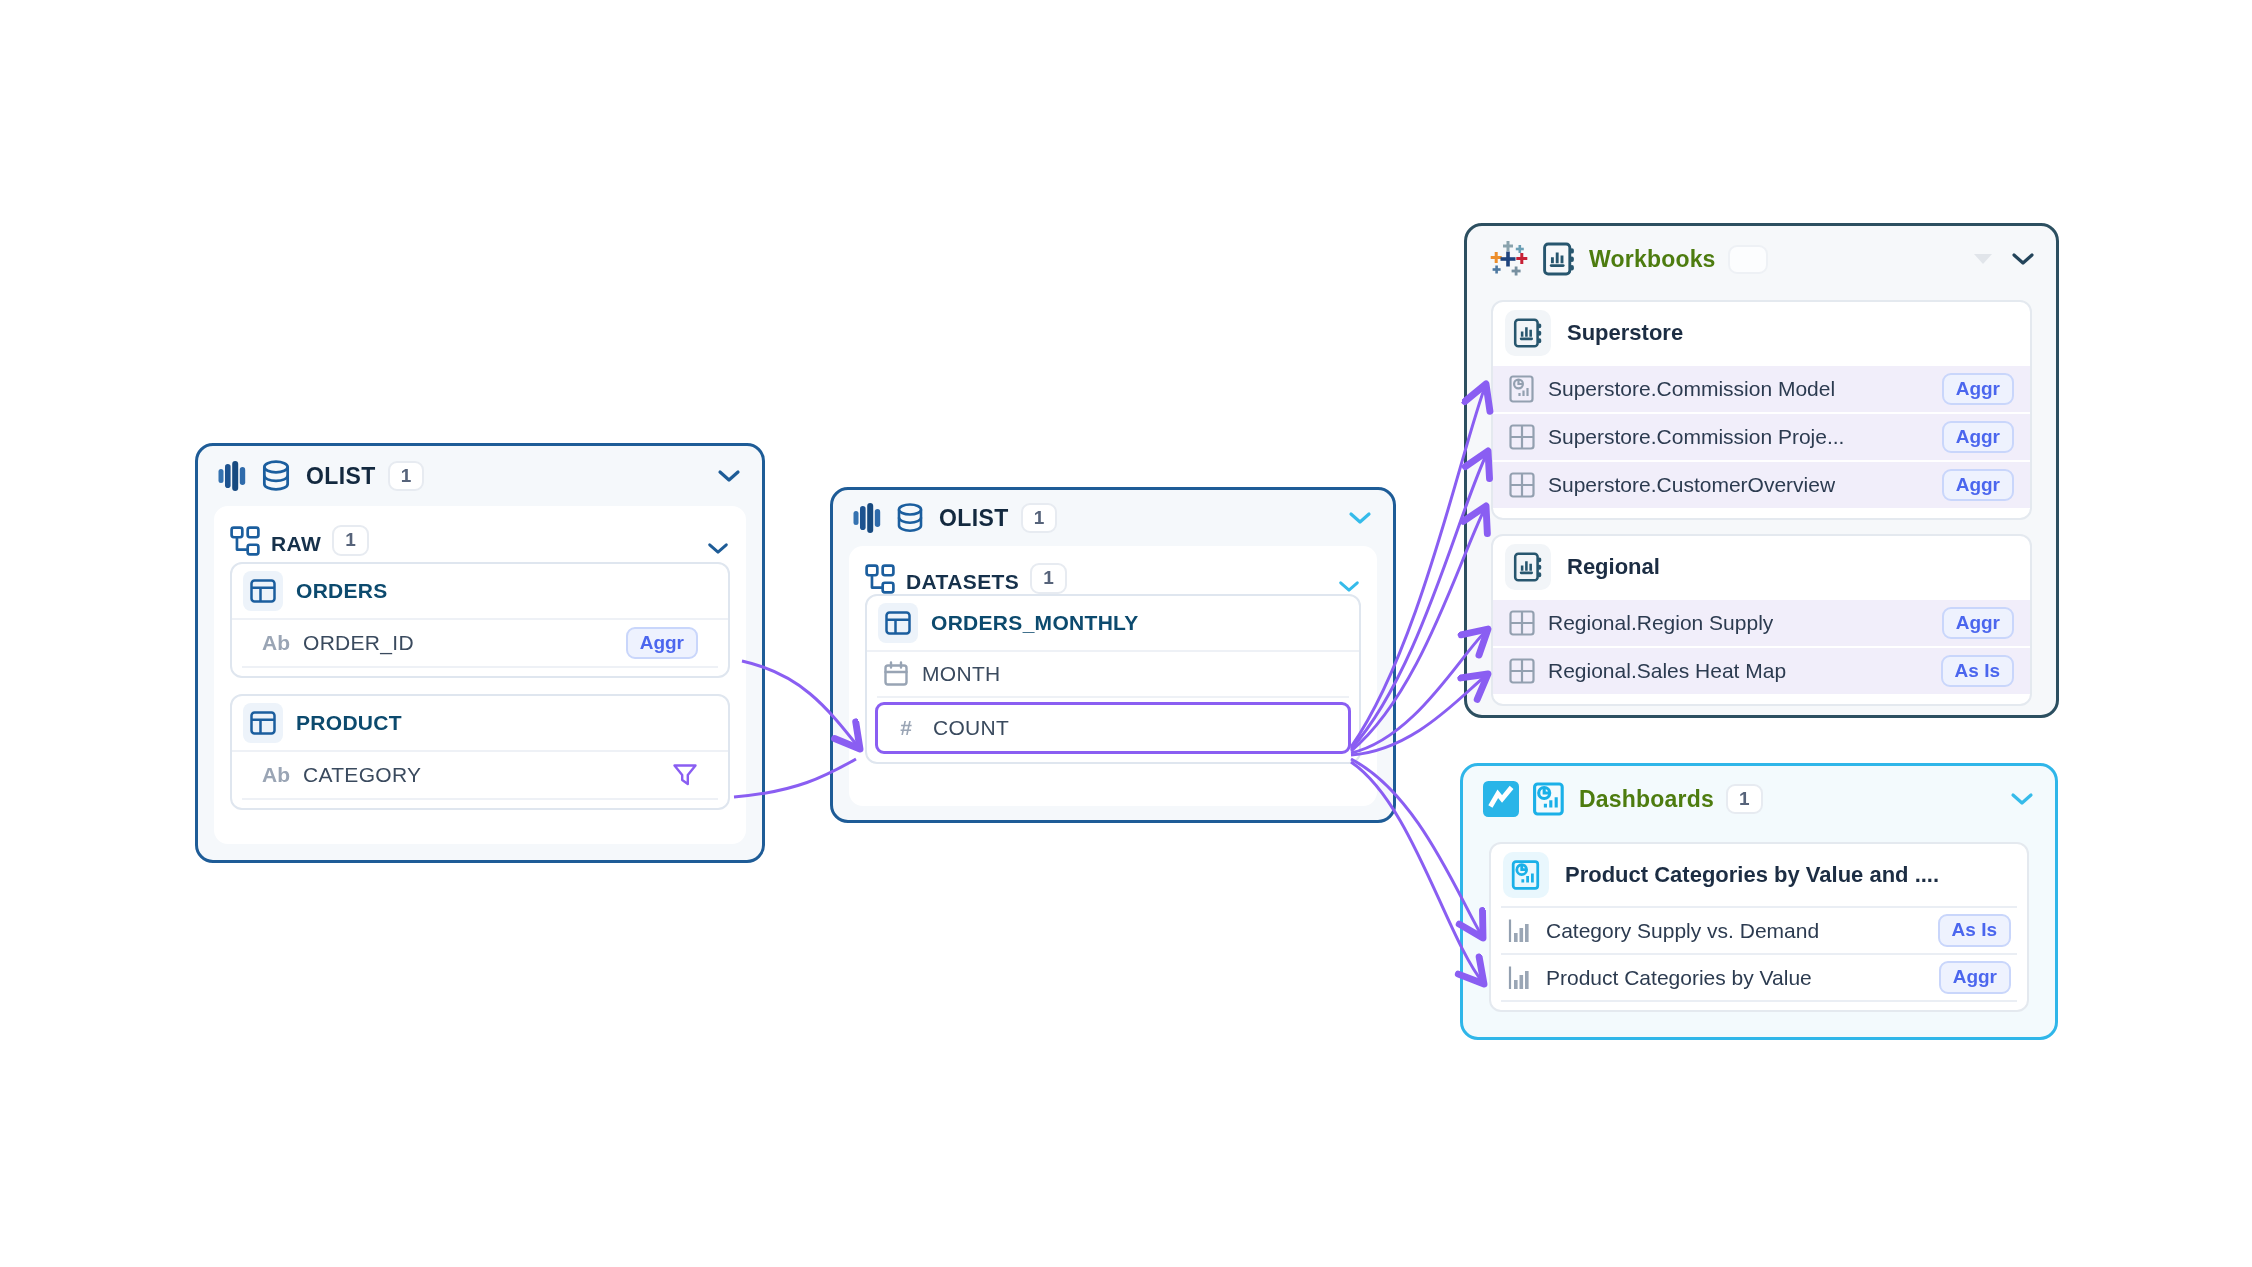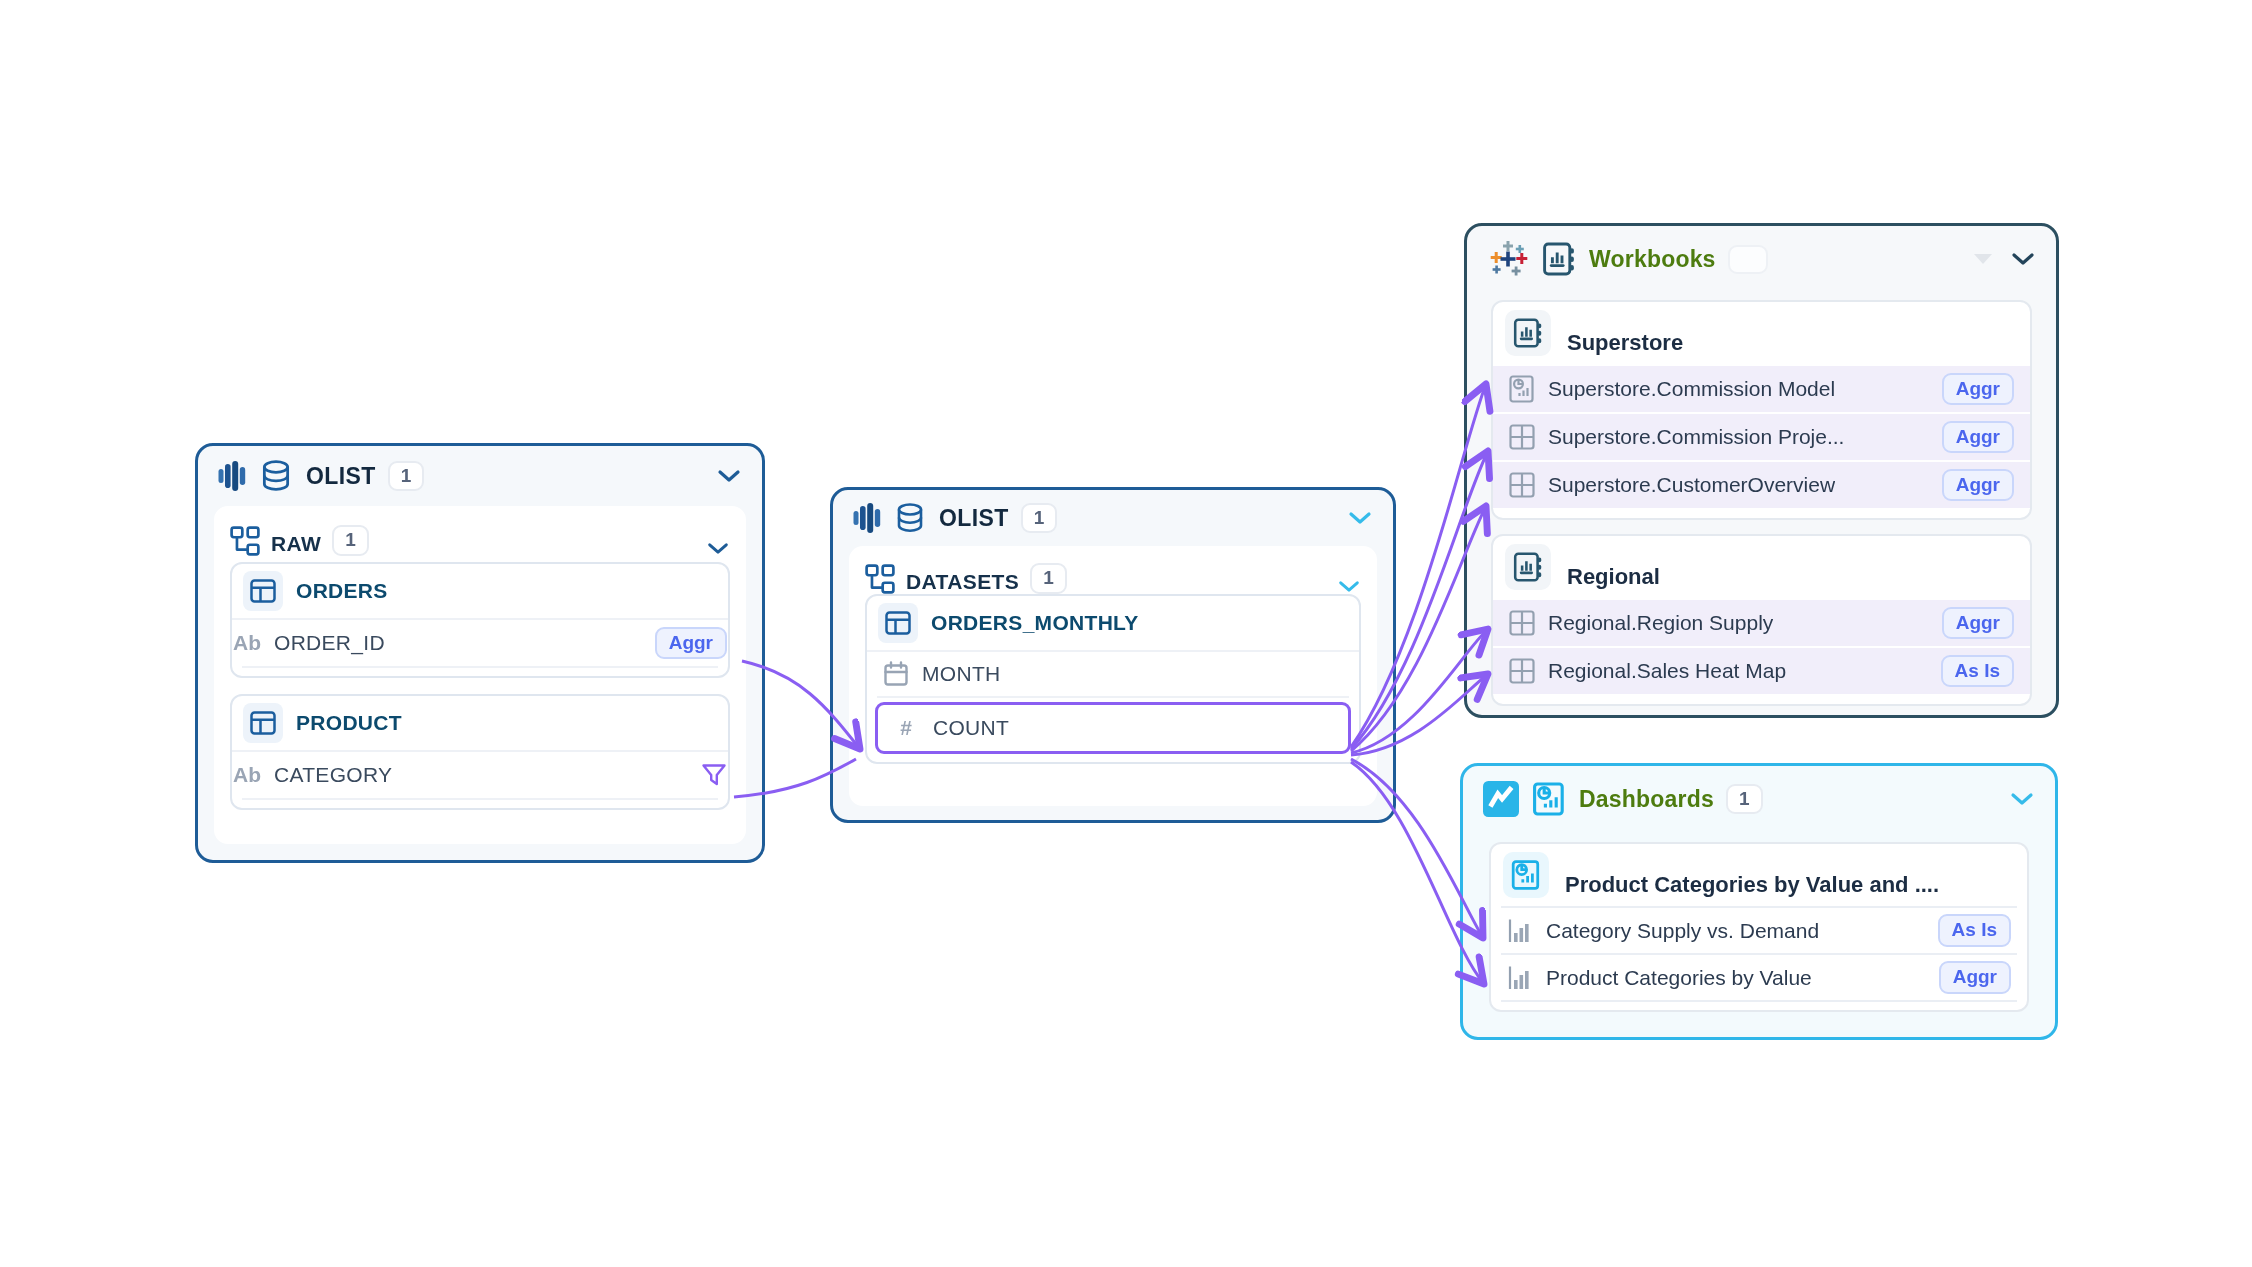--- a/index.html
+++ b/index.html
@@ -30,30 +30,30 @@
 
   .section-row { display:flex; align-items:flex-end; gap:11px; height:48px; }
   .section-title { font-size:21px; font-weight:800; color:#16314b; letter-spacing:.4px; }
 
   .table-card { border:2px solid #dfe6ef; border-radius:12px; background:#ffffff; }
   .table-title-row { display:flex; align-items:center; gap:13px; padding:7px 11px; }
   .icon-box { width:40px; height:40px; border-radius:8px; background:#edf3fa;
               display:flex; align-items:center; justify-content:center; flex:none; }
   .table-name { font-size:21px; font-weight:700; color:#0c4a6e; letter-spacing:.3px; }
   .hdivider { border-top:2px solid #eef1f6; }
-  .field-row { display:flex; align-items:center; gap:13px; height:46px; padding:0 1px; }
+  .field-row { display:flex; align-items:center; gap:13px; height:46px; padding:0 30px; }
   .field-name { font-size:21px; color:#3a4a5e; letter-spacing:.3px; }
   .type-glyph { font-size:21px; font-weight:700; color:#9aa5b5; width:28px; text-align:center; flex:none; }
 
   .count-highlight { display:flex; align-items:center; gap:13px; height:52px; padding:0 14px;
                      margin:4px 8px 8px; border:3px solid #8a5ef2; border-radius:9px; background:#ffffff; }
 
   
   .group-card { background:#ffffff; border:2px solid #e4e9ef; border-radius:12px; overflow:hidden; }
-  .group-title-row { display:flex; align-items:flex-end; gap:16px; padding:8px 12px; }
+  .group-title-row { display:flex; align-items:center; gap:16px; padding:8px 12px; }
   .group-icon-box { width:46px; height:46px; border-radius:10px; background:#f2f5f8;
                     display:flex; align-items:center; justify-content:center; flex:none; }
   .group-icon-box.cyan { background:#e9f7fd; }
   .group-name { font-size:22px; font-weight:600; color:#1c2d43; }
   .usage-row { display:flex; align-items:center; gap:11px; height:46px; padding:0 16px 0 14px; }
   .usage-row.lav { background:#f1eefa; margin-top:2px; }
   .usage-label { font-size:21px; color:#2c3b50; white-space:nowrap; overflow:hidden; }
   .row-divider { border-top:2px solid #eaeef4; margin:0 10px; }
 
   .chev { flex:none; }

